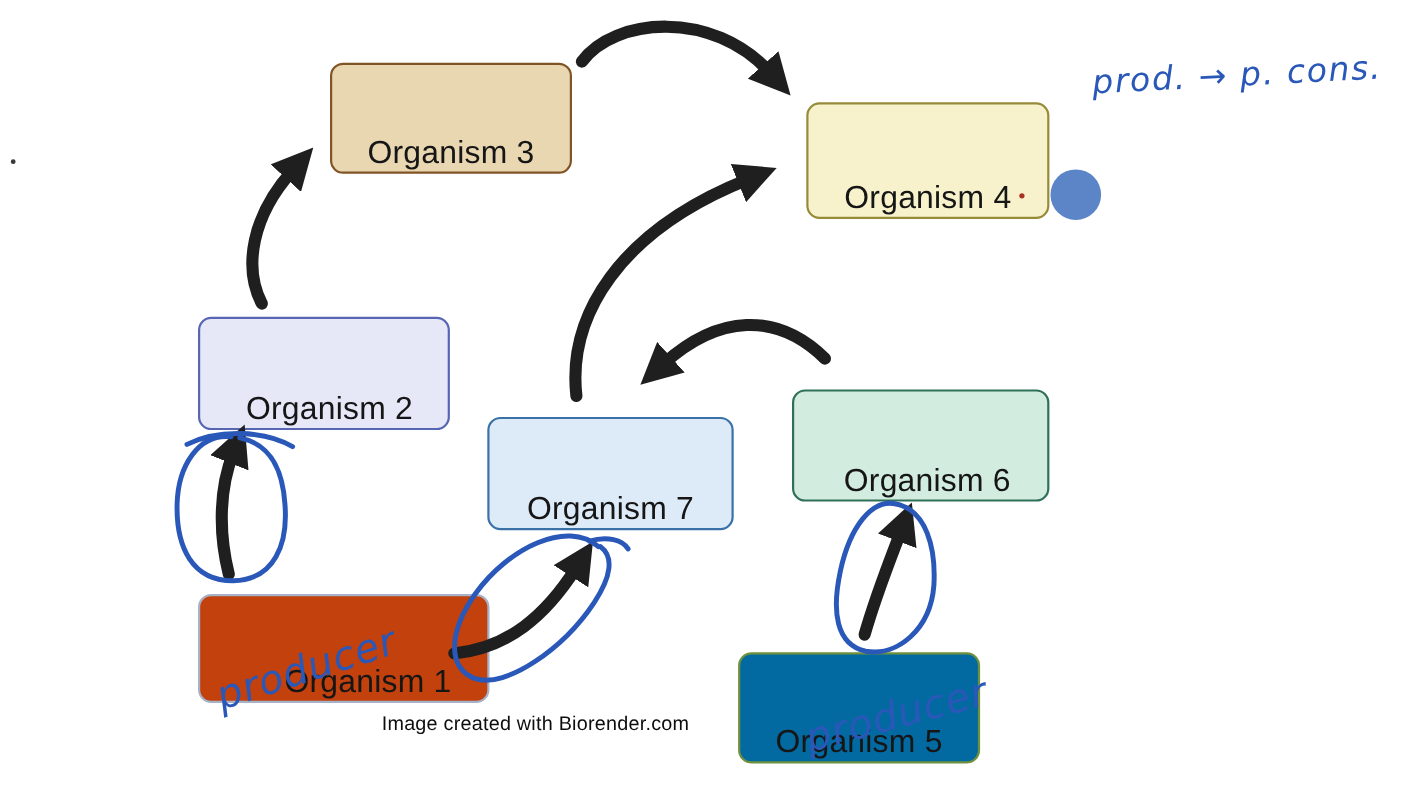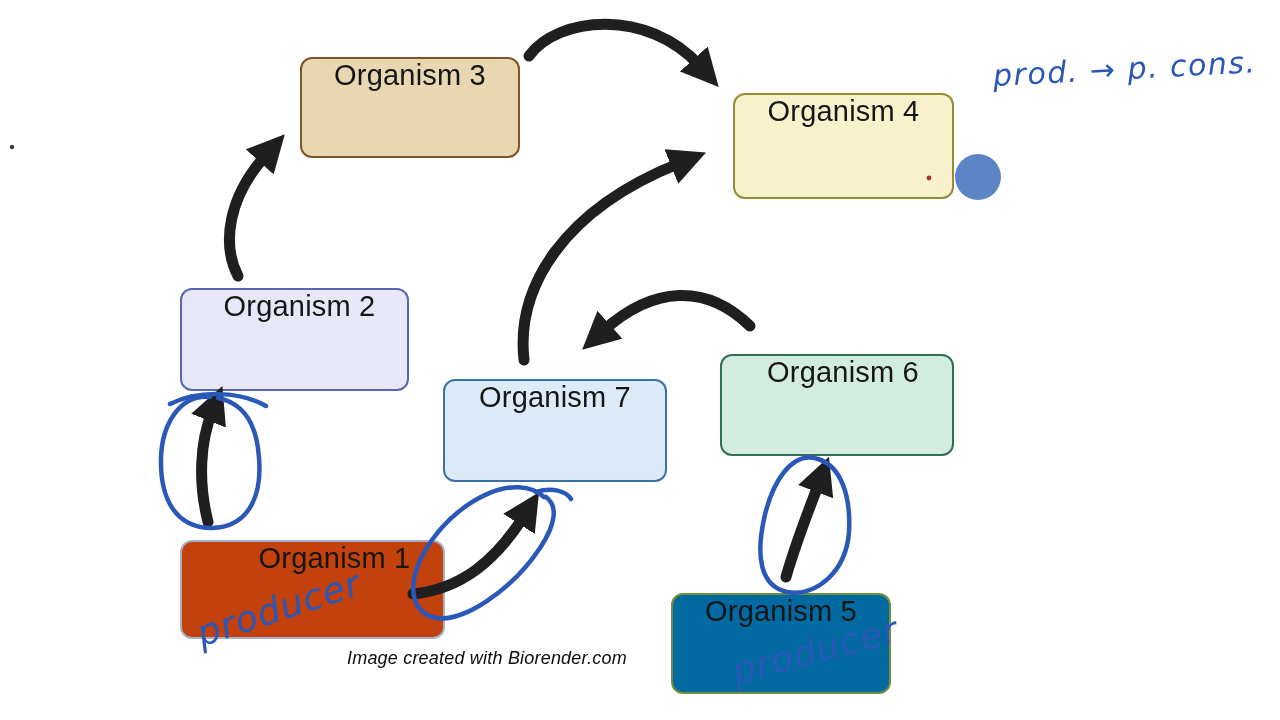--- a/index.html
+++ b/index.html
@@ -2,41 +2,41 @@
 <html><head>
 <meta charset="utf-8">
 <style>
   html,body{margin:0;padding:0;background:#ffffff;}
   #stage{
     position:relative;width:1280px;height:720px;background:#ffffff;
     overflow:hidden;font-family:"Liberation Sans","DejaVu Sans",sans-serif;
   }
   .org-box{
     position:absolute;border:2px solid;border-radius:12px;
-    display:flex;align-items:flex-start;justify-content:center;
+    display:flex;align-items:flex-end;justify-content:center;
     font-size:29px;color:#161616;letter-spacing:0.2px;z-index:1;
   }
   #org1{left:180px;top:540px;width:217px;height:95px;}
   #org2{left:180px;top:288px;width:215px;height:99px;}
   #org3{left:300px;top:57px;width:216px;height:97px;}
   #org4{left:721px;top:93px;width:217px;height:102px;margin-left:12px;}
   #org5{left:671px;top:593px;width:216px;height:97px;}
   #org6{left:720px;top:354px;width:218px;height:98px;}
   #org7{left:443px;top:379px;width:220px;height:99px;}
   #overlay{position:absolute;left:0;top:0;width:1280px;height:720px;z-index:2;pointer-events:none;}
   .hand{
     position:absolute;z-index:3;font-family:"DejaVu Sans",sans-serif;
     font-style:italic;white-space:nowrap;pointer-events:none;
   }
   #top-note{left:993px;top:58px;font-size:30px;letter-spacing:1.5px;transform:rotate(-3deg);transform-origin:left center;}
   #producer-1{left:198px;top:614px;font-size:36px;letter-spacing:1px;transform:rotate(-18deg);transform-origin:left center;}
   #producer-5{left:733px;top:652px;font-size:36px;letter-spacing:1px;transform:rotate(-15deg);transform-origin:left center;}
   #watermark{
     position:absolute;left:347px;top:648px;font-size:18px;color:#0d0d0d;z-index:1;
-    font-family:"Liberation Sans",sans-serif;letter-spacing:0.2px;font-style:italic;
+    font-family:"Liberation Sans",sans-serif;letter-spacing:0.2px;
   }
 </style>
 </head>
 <body>
 
 <div id="stage">
 
   <div id="org3" class="org-box" style="background-color: rgb(233, 215, 178); border-color: rgb(129, 84, 38);">
     <span>Organism 3</span>
   </div>

